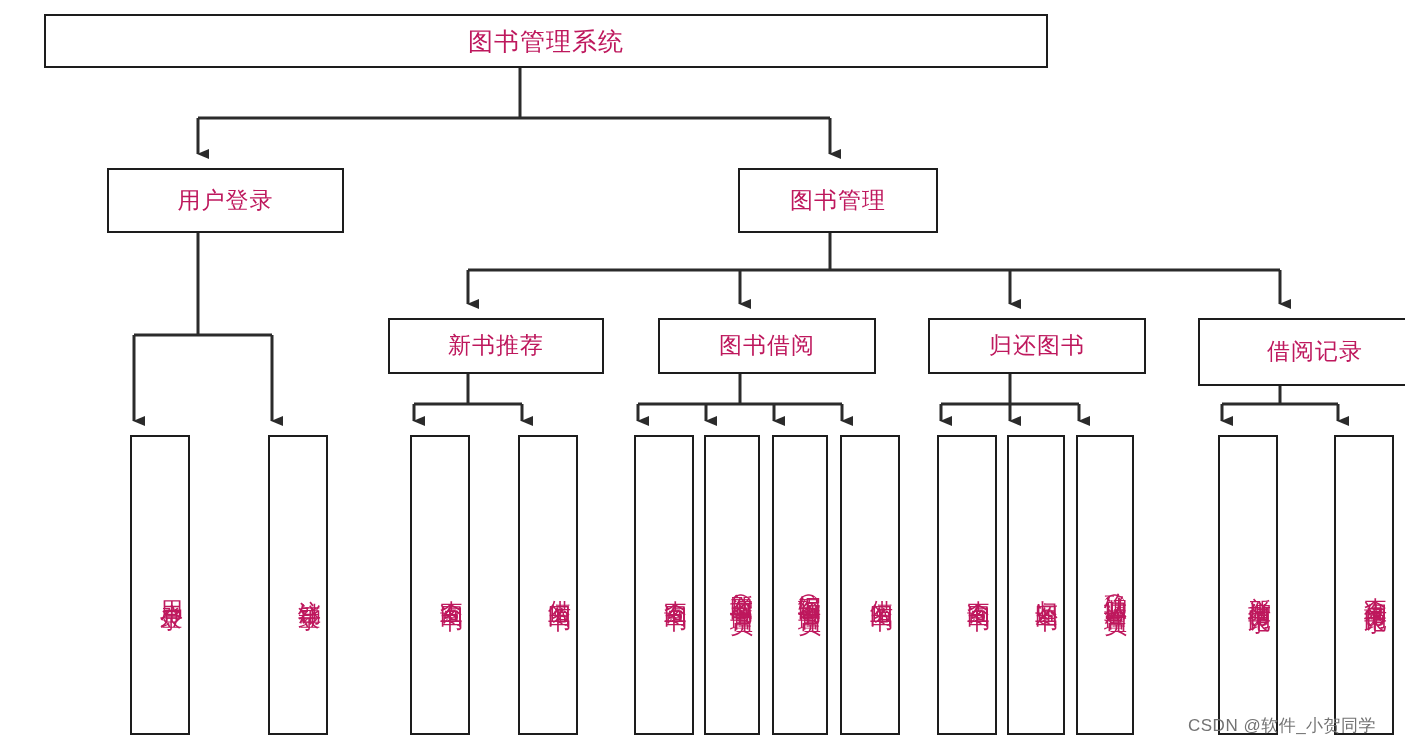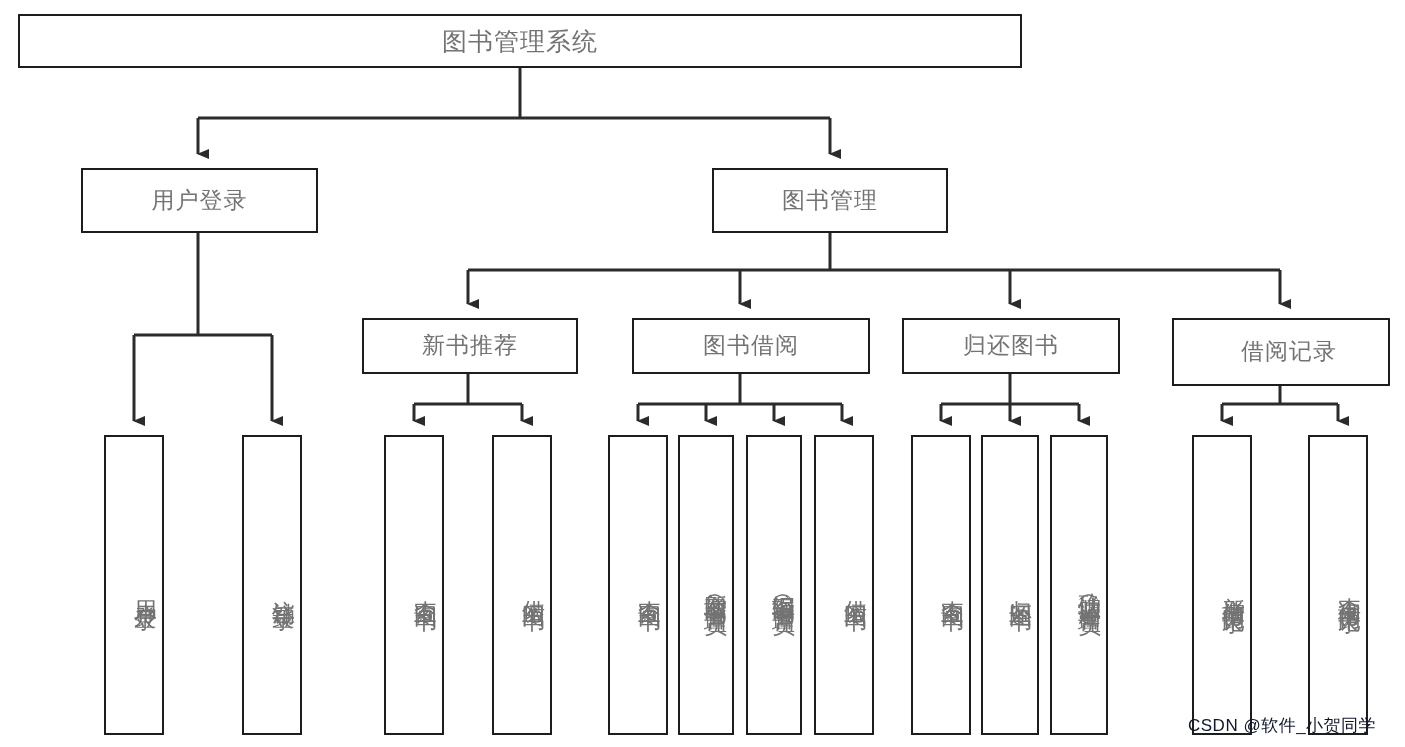--- a/index.html
+++ b/index.html
@@ -26,22 +26,23 @@
     pointer-events: none;
   }
   .node {
     position: absolute;
     box-sizing: border-box;
     background: #ffffff;
     border: 2px solid #1d1d1d;
     display: flex;
     align-items: center;
     justify-content: center;
-    color: #737373;
+    color: #be185d;
     z-index: 2;
+    margin-left: 26px;
   }
   .node.horiz {
     font-size: 23px;
     letter-spacing: 1px;
     line-height: 1.2;
   }
   .node.vert {
     writing-mode: vertical-rl;
     text-orientation: upright;
     font-size: 23px;
@@ -54,21 +55,21 @@
     display: block;
   }
   #root-node {
     font-size: 25px;
   }
   #watermark {
     position: absolute;
     left: 1188px;
     top: 714px;
     font-size: 17px;
-    color: #0f172a;
+    color: #737373;
     z-index: 5;
     white-space: nowrap;
     letter-spacing: 0.5px;
   }
 </style>
 </head>
 <body>
 
 <div id="canvas">
 
@@ -122,28 +123,28 @@
     </g>
   </svg>
 
   <div class="node horiz" id="root-node" style="left:18px; top:14px; width:1004px; height:54px;">
     <span class="cap">图书管理系统</span>
   </div>
 
   <div class="node horiz" style="left:81px; top:168px; width:237px; height:65px;">
     <span class="cap">用户登录</span>
   </div>
-  <div class="node horiz" style="left:712px; top:168px; width:236px; height:65px;">
+  <div class="node horiz" style="left:712px; top:168px; width:200px; height:65px;">
     <span class="cap">图书管理</span>
   </div>
 
   <div class="node horiz" style="left:362px; top:318px; width:216px; height:56px;font-family:Liberation Serif, serif;">
     <span class="cap">新书推荐</span>
   </div>
-  <div class="node horiz" style="left:632px; top:318px; width:238px; height:56px;">
+  <div class="node horiz" style="left:632px; top:318px; width:218px; height:56px;">
     <span class="cap">图书借阅</span>
   </div>
   <div class="node horiz" style="left:902px; top:318px; width:218px; height:56px;">
     <span class="cap">归还图书</span>
   </div>
   <div class="node horiz" style="left:1172px; top:318px; width:218px; height:68px;padding-left:16px;">
     <span class="cap">借阅记录</span>
   </div>
 
   <div class="node vert" style="left:104px; top:435px; width:60px; height:300px;">

